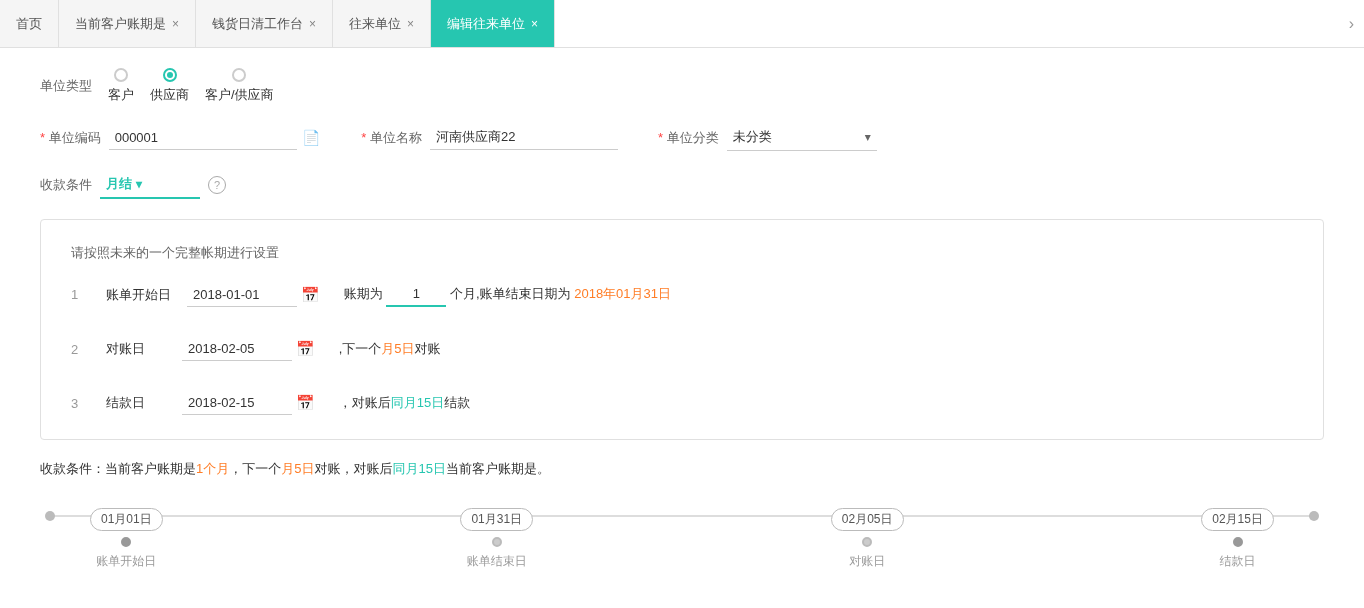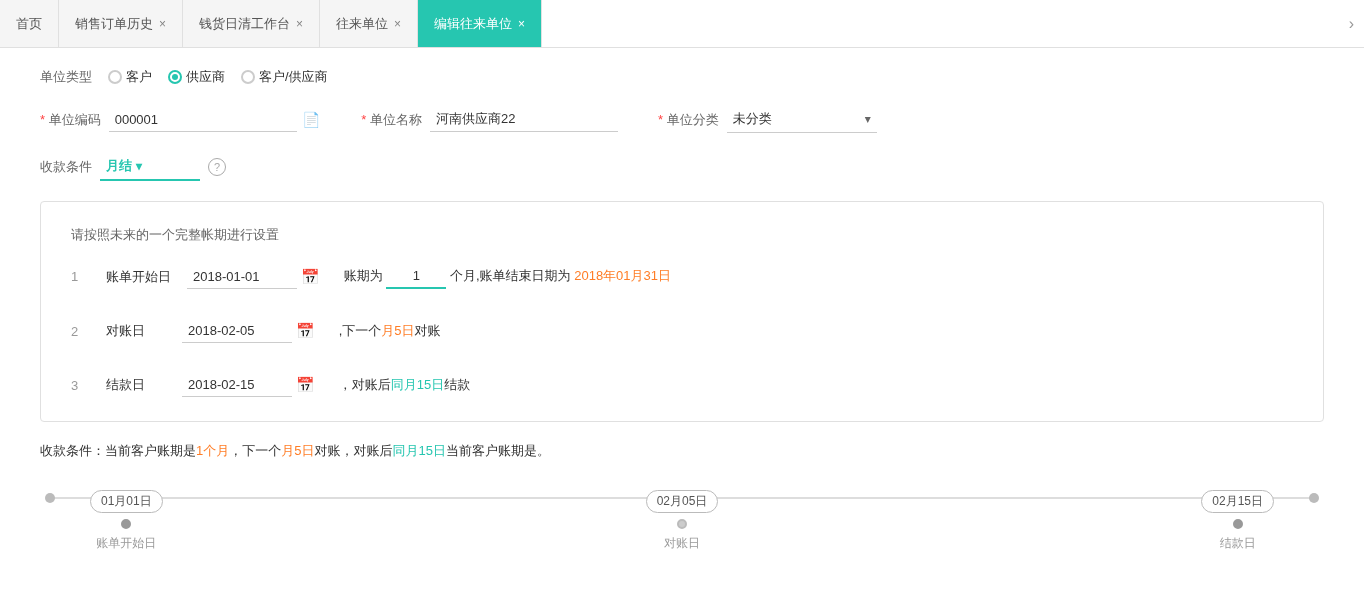--- a/index.html
+++ b/index.html
@@ -78,20 +78,21 @@
       gap: 16px;
       margin-left: 8px;
     }
     .radio-item {
       display: flex;
       align-items: center;
       gap: 4px;
       cursor: pointer;
       font-size: 13px;
       color: #333;
+      flex-direction: column;
     }
     .radio-circle {
       width: 14px; height: 14px;
       border-radius: 50%;
       border: 2px solid #ccc;
       background: #fff;
       display: inline-block;
     }
     .radio-circle.checked {
       border-color: #26c6b0;
@@ -321,21 +322,21 @@
     }
   </style>
 </head>
 <body>
 
 <div class="tab-bar">
   <div class="tab-item">
     <span>首页</span>
   </div>
   <div class="tab-item">
-    <span>销售订单历史</span>
+    <span>当前客户账期是</span>
     <span class="close-x">×</span>
   </div>
   <div class="tab-item">
     <span>钱货日清工作台</span>
     <span class="close-x">×</span>
   </div>
   <div class="tab-item">
     <span>往来单位</span>
     <span class="close-x">×</span>
   </div>
@@ -440,20 +441,25 @@
     <div class="timeline-left-dot"></div>
     <div class="timeline-right-dot"></div>
     <div class="timeline-dots">
 
       <div class="timeline-point" style="margin-left:40px;">
         <div class="timeline-badge">01月01日</div>
         <div class="timeline-dot start"></div>
         <div class="timeline-sublabel">账单开始日</div>
       </div>
 
+      <div class="timeline-point">
+        <div class="timeline-badge">01月31日</div>
+        <div class="timeline-dot"></div>
+        <div class="timeline-sublabel">账单结束日</div>
+      </div>
 
       <div class="timeline-point">
         <div class="timeline-badge">02月05日</div>
         <div class="timeline-dot"></div>
         <div class="timeline-sublabel">对账日</div>
       </div>
 
       <div class="timeline-point" style="margin-right:40px;">
         <div class="timeline-badge">02月15日</div>
         <div class="timeline-dot end"></div>

